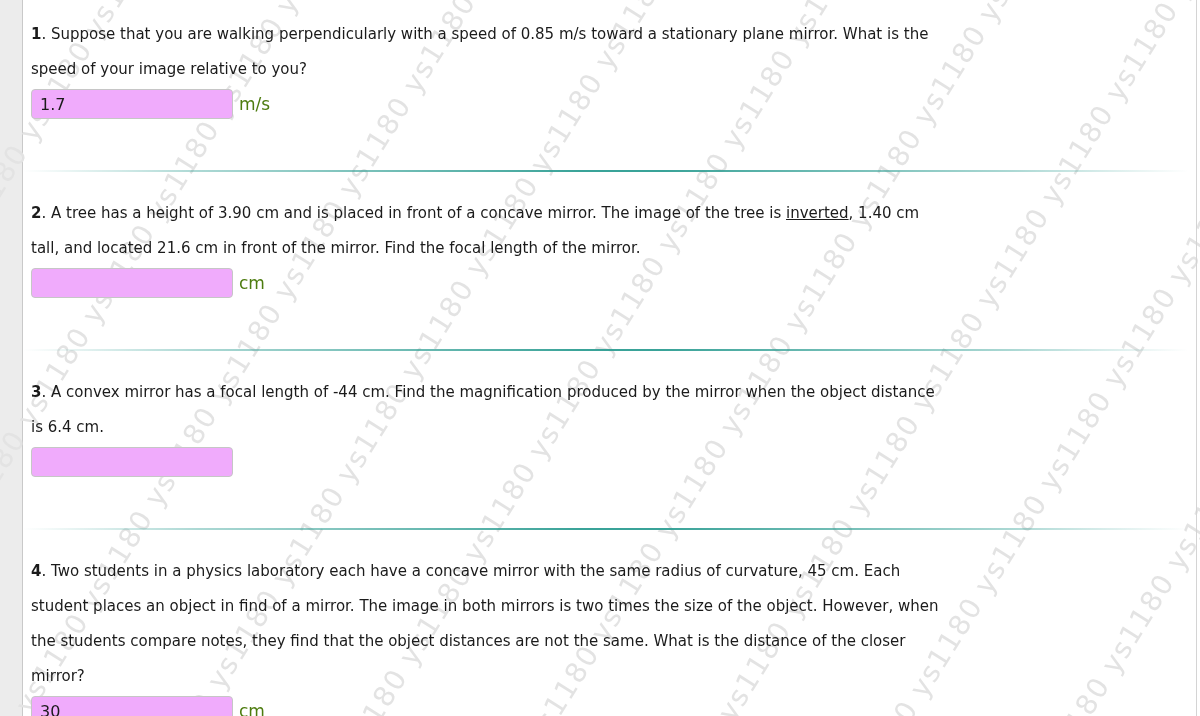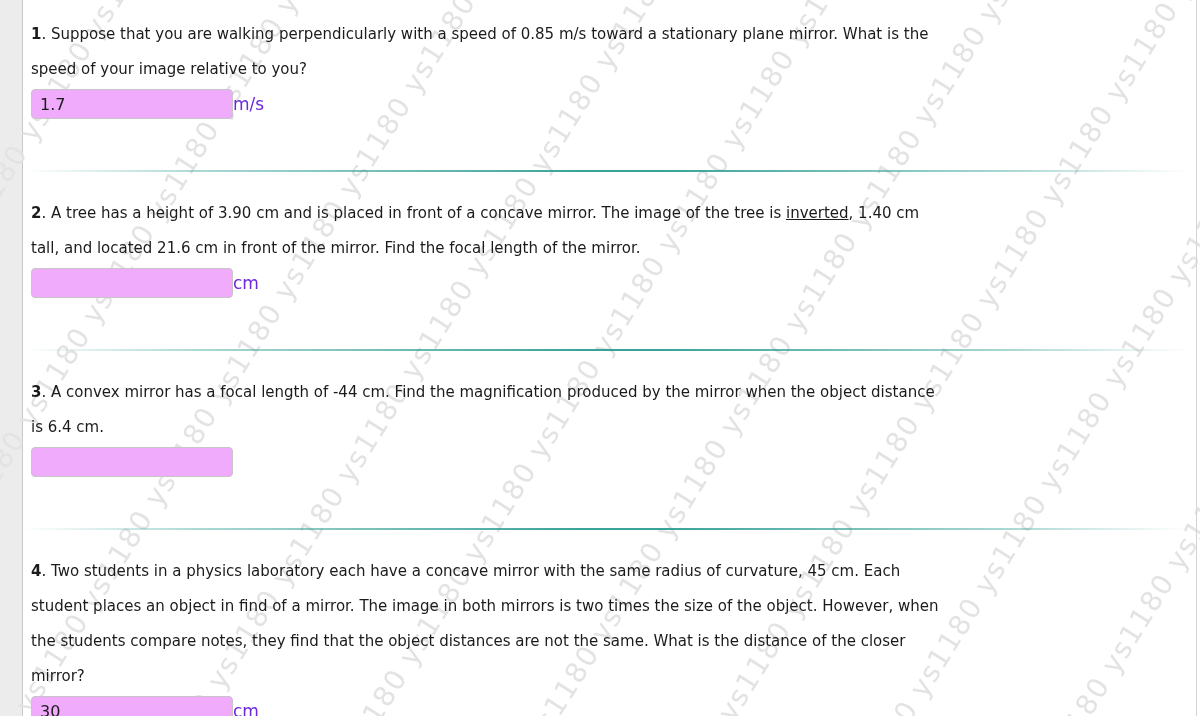--- a/index.html
+++ b/index.html
@@ -76,23 +76,23 @@
     border: 1px solid #c6c6c6;
     border-radius: 4px;
     background: #f0abfc;
     font-family: "DejaVu Sans", "Liberation Sans", sans-serif;
     font-size: 16px;
     color: #1b1b1b;
     padding: 2px 8px;
     outline: none;
   }
   .unit-label {
-    margin-left: 0;
+    margin-left: 6px;
     font-size: 17px;
-    color: #6d28d9;
+    color: #4d7c0f;
   }
   .divider {
     height: 2px;
     width: 1165px;
     margin: 51px 0 24px 0;
     background: linear-gradient(90deg,
       rgba(47,158,147,0) 0%,
       rgba(47,158,147,0.40) 15%,
       rgba(47,158,147,0.95) 48%,
       rgba(47,158,147,0.95) 55%,

